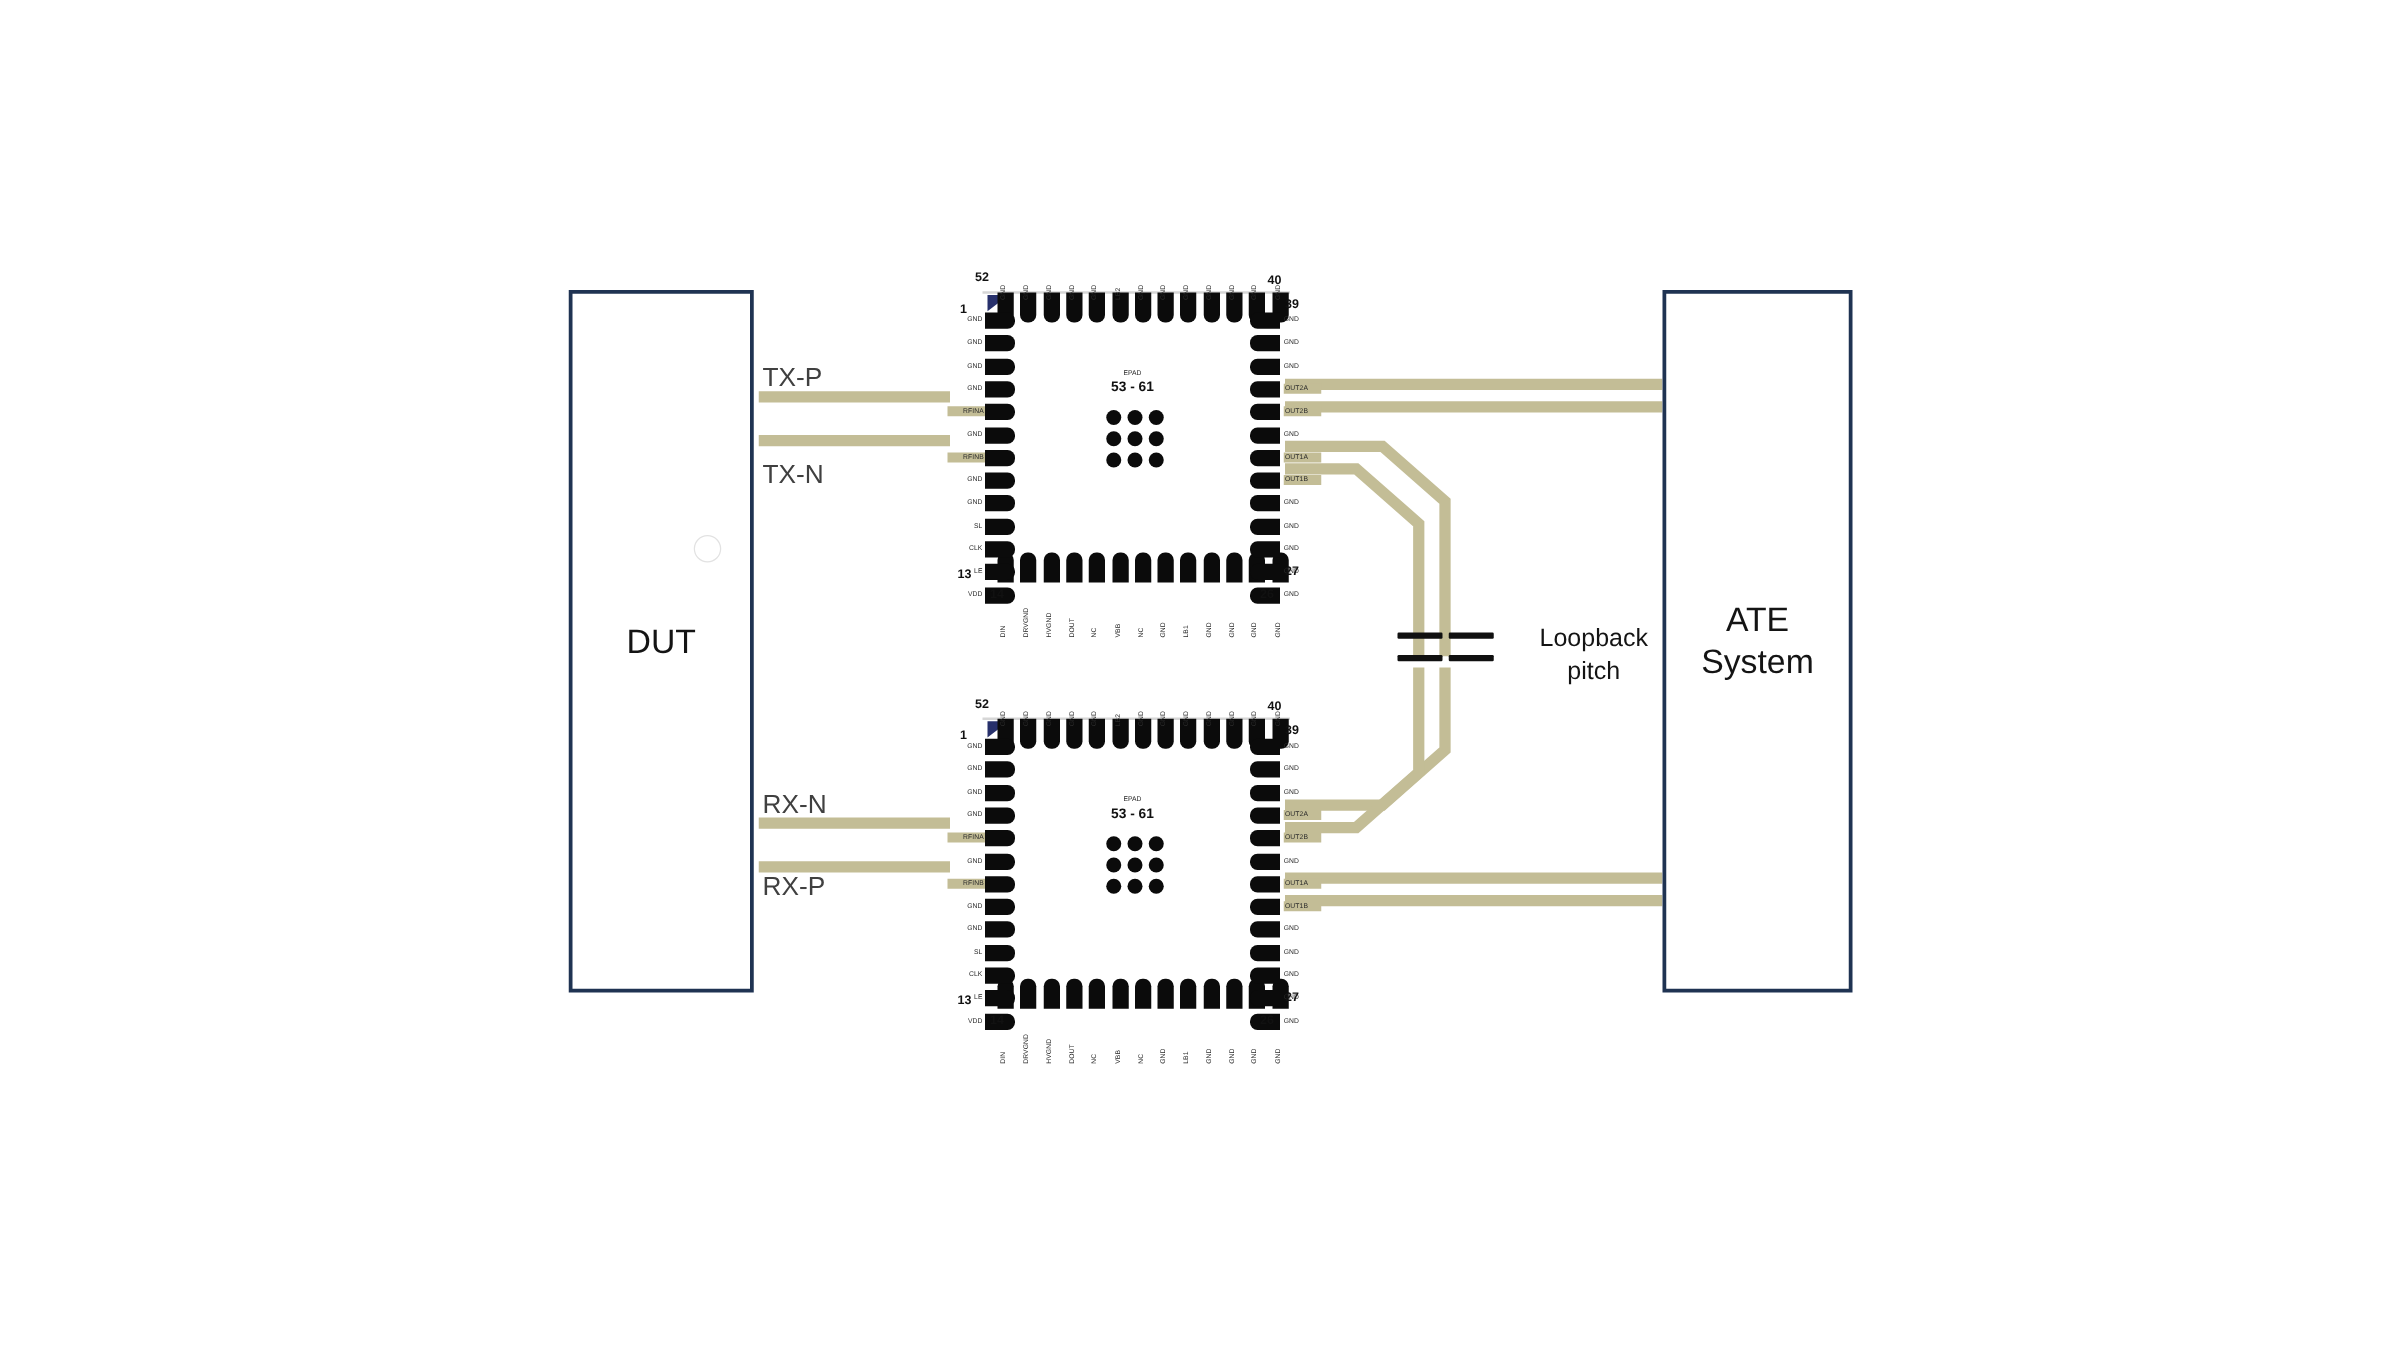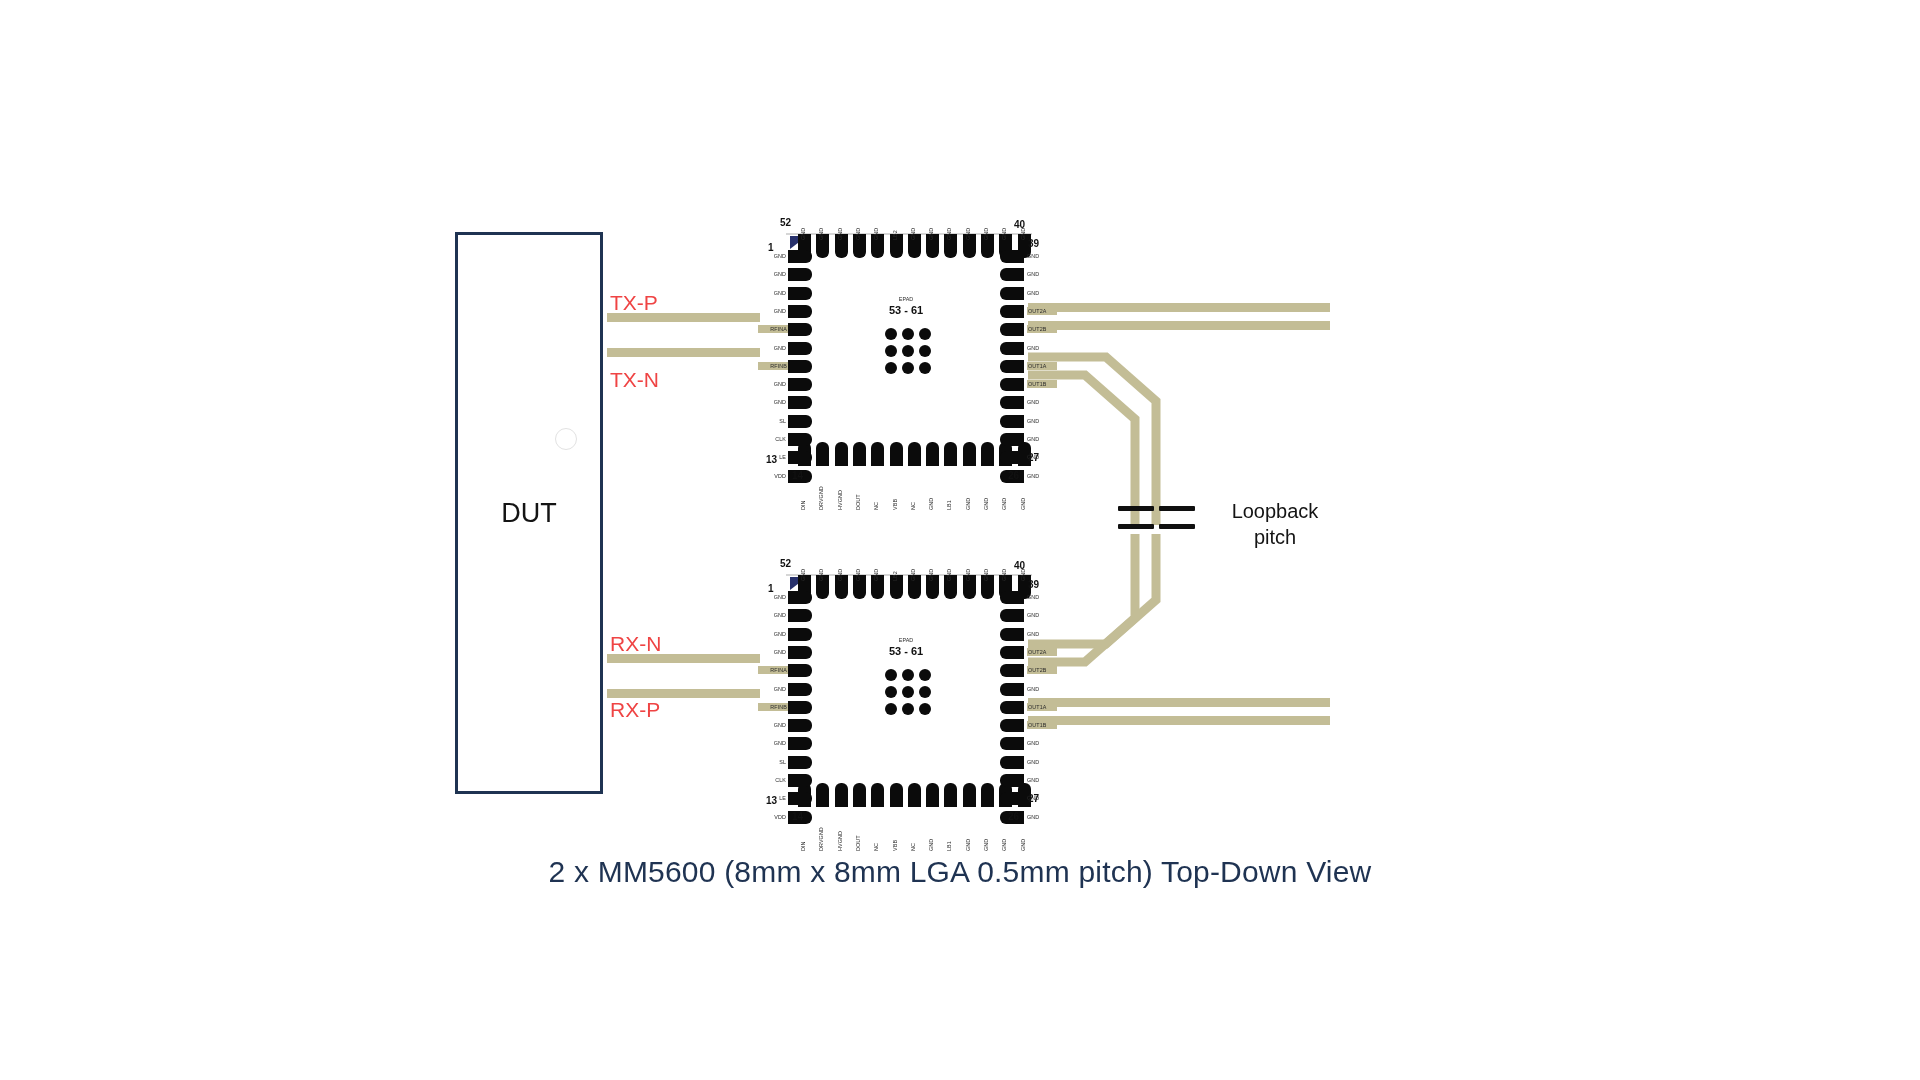--- a/index.html
+++ b/index.html
@@ -31,21 +31,21 @@
 
   .ghost-circle {
     position: absolute; left: 555px; top: 428px;
     width: 20px; height: 20px; border-radius: 50%;
     border: 1.5px solid #e2e2e2; background: transparent;
   }
 
   
   .signame {
     position: absolute;
-    font-size: 21px; color: #ef4444; white-space: nowrap;
+    font-size: 21px; color: #404040; white-space: nowrap;
   }
   .tracepath { position:absolute; left:0; top:0; width:1920px; height:1080px; pointer-events:none; }
 
   
   .chip { position: absolute; }
   .chip-body {
     position: absolute;
     left: 36px; top: 26px;
     width: 236px; height: 232px;
     background: #ffffff;
@@ -140,20 +140,24 @@
 
     <path d="M1028 644 h 78 l 50 -44 v -66" stroke="#c3bd96" stroke-width="9" fill="none"></path>
     <path d="M1028 662 h 57 l 50 -44 v -84" stroke="#c3bd96" stroke-width="9" fill="none"></path>
   </svg>
 
   <div class="endblock" id="dut-block">
     <div class="lbl">DUT</div>
   </div>
   <div class="ghost-circle"></div>
 
+  <div class="endblock" id="ate-block">
+    <div class="lbl">ATE
+System</div>
+  </div>
 
   <div class="signame" style="left:610px; top:291px;">TX-P</div>
   <div class="signame" style="left:610px; top:368px;">TX-N</div>
   <div class="signame" style="left:610px; top:632px;">RX-N</div>
   <div class="signame" style="left:610px; top:698px;">RX-P</div>
 
   <div class="chip" id="chip-top" style="left:752px; top:208px;">
       <div class="chip-body" style=""></div>
       <div class="topline" style=""></div>
       <div class="corner-tri" style=""></div>
@@ -414,15 +418,14 @@
     <div class="cap-plate" style="left:1118px; top:506px; width:36px;"></div>
     <div class="cap-plate" style="left:1118px; top:524px; width:36px;"></div>
   </div>
   <div>
     <div class="cap-plate" style="left:1159px; top:506px; width:36px;"></div>
     <div class="cap-plate" style="left:1159px; top:524px; width:36px;"></div>
   </div>
   <div class="cap-label" style="left:1205px; top:498px; width:140px;">Loopback
 pitch</div>
 
-  <div id="caption">2 x MM5600 (8mm x 8mm LGA 0.5mm pitch) Top-Down View</div>
 
 </div>
 
 </body></html>

